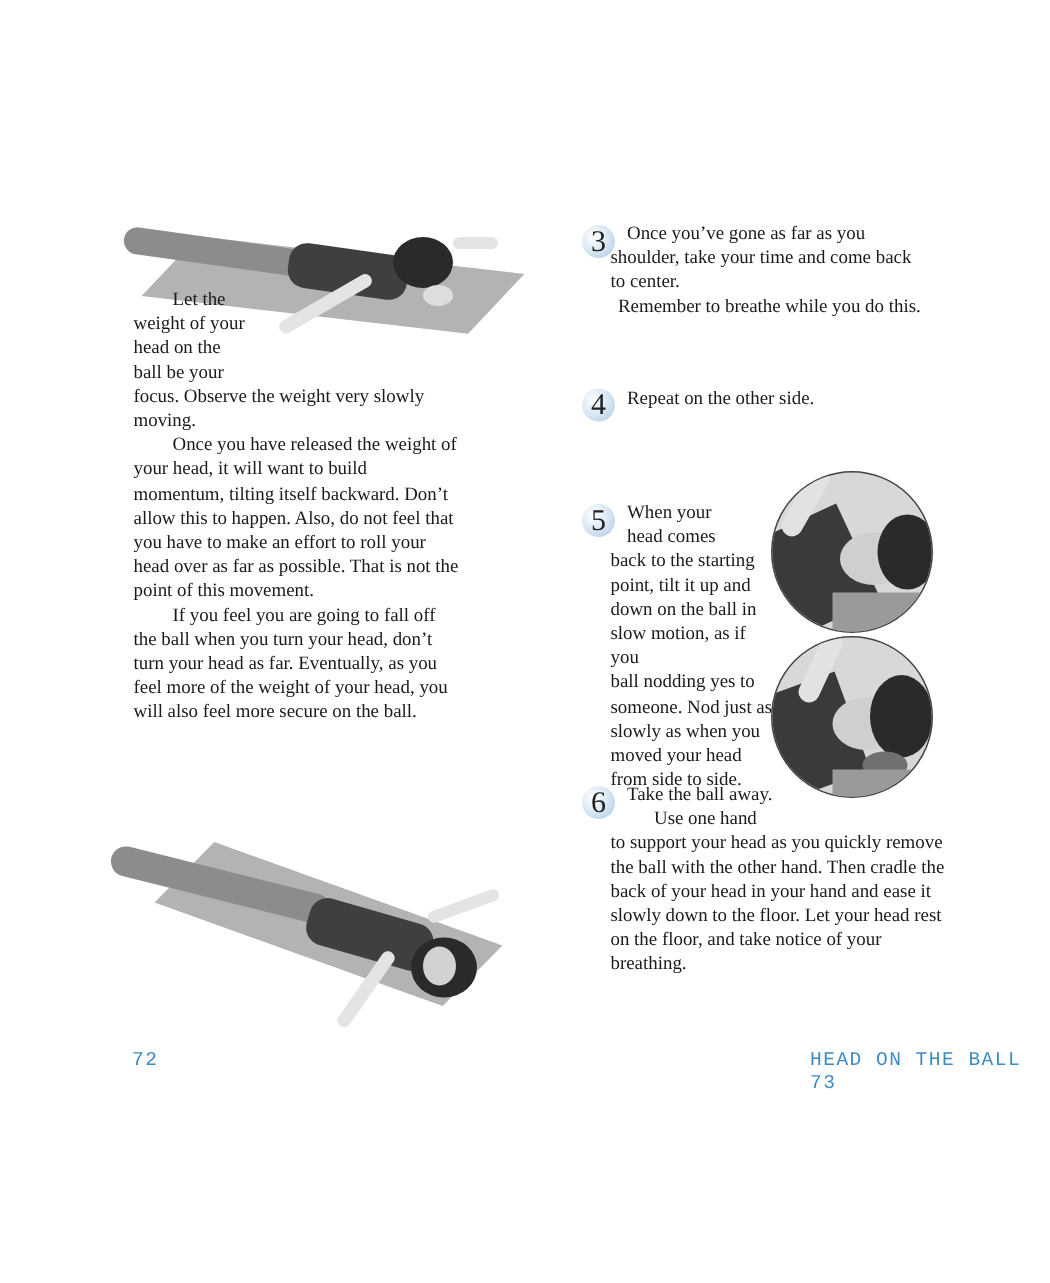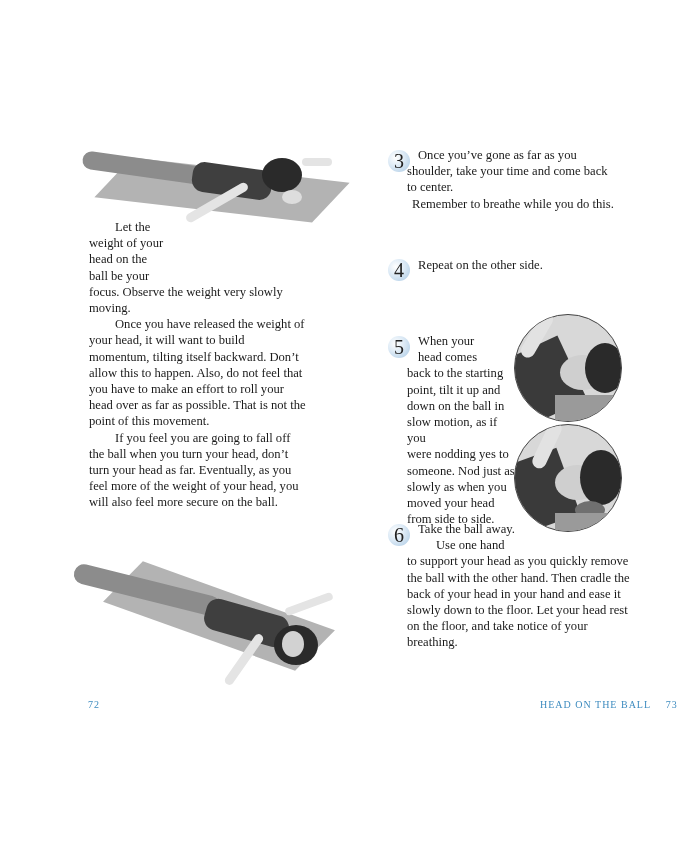--- a/index.html
+++ b/index.html
@@ -3,38 +3,38 @@
 <meta charset="utf-8">
 <style>
   html, body { margin: 0; padding: 0; background: #ffffff; }
   body { width: 700px; height: 855px; position: relative; overflow: hidden;
          font-family: "Liberation Serif", "DejaVu Serif", serif; color: #1a1a1a; }
   .page { position: absolute; top: 0; height: 855px; }
   .left { left: 0; width: 350px; }
   .body-text { font-size: 12.6px; line-height: 16.2px; }
   .p { margin: 0; text-indent: 26px; }
   .p.noindent { text-indent: 0; margin-left: 21px; }
-  .wrap-text { position: absolute; left: 89px; top: 191px; width: 218px; margin-top: 28px; }
+  .wrap-text { position: absolute; left: 89px; top: 191px; width: 218px; }
   .float-spacer { float: right; width: 140px; height: 64px; }
 
   
   .photo { position: absolute; }
   .mat { position: absolute; background: #a9a9a9; }
   .figure-part { position: absolute; }
 
   .step { position: absolute; left: 386px; width: 228px; }
   .badge { position: absolute; width: 22px; height: 22px; border-radius: 50%;
            background: radial-gradient(circle at 35% 35%, #ffffff 0%, #dbe9f5 45%, #a9c8e3 100%);
            font-family: "Liberation Serif", serif; font-size: 20px; line-height: 22px;
            text-align: center; color: #222; }
   .step .lead { margin: 0; padding-left: 32px; }
   .circle-photo { position: absolute; width: 106px; height: 106px; border-radius: 50%;
                   border: 1px solid #444; overflow: hidden; background: #d8d8d8; }
-  .footer { position: absolute; top: 699px; font-family: Liberation Serif, serif;
-            font-size: 10px; letter-spacing: 1px; color: #3d8bbf; }
+  .footer { position: absolute; top: 699px; font-family: Liberation Mono, monospace;
+            font-size: 13px; letter-spacing: 1px; color: #3d8bbf; }
 </style>
 </head>
 <body>
 
 <div class="page left">
 
   <div class="photo" style="left:72px; top:140px; width:280px; height:110px;">
     <div class="mat" style="left:30px; top:30px; width:240px; height:40px; transform:skewX(-40deg) rotate(6deg); background:#b3b3b3;"></div>
     <div class="figure-part" style="left:10px; top:20px; width:140px; height:18px; background:#8c8c8c; border-radius:9px; transform:rotate(8deg);"></div>
     <div class="figure-part" style="left:120px; top:26px; width:80px; height:30px; background:#3f3f3f; border-radius:12px; transform:rotate(8deg);"></div>
@@ -79,21 +79,21 @@
   </div>
 
   <div class="step body-text" style="top:333px; width:130px;">
     <div class="badge" style="left:2px; top:3px;">5</div>
     <p class="lead">When your</p>
     <p class="lead">head comes</p>
     <p class="p noindent">back to the starting</p>
     <p class="p noindent">point, tilt it up and</p>
     <p class="p noindent">down on the ball in</p>
     <p class="p noindent">slow motion, as if you</p>
-    <p class="p noindent">were nodding yes to</p>
+    <p class="p noindent">ball nodding yes to</p>
     <p class="p noindent">someone. Nod just as</p>
     <p class="p noindent">slowly as when you</p>
     <p class="p noindent">moved your head</p>
     <p class="p noindent">from side to side.</p>
   </div>
 
   <div class="circle-photo" style="left:514px; top:314px;">
     <div style="position:absolute; left:0; top:30px; width:60px; height:70px; background:#3a3a3a; transform:rotate(-25deg);"></div>
     <div style="position:absolute; left:45px; top:40px; width:45px; height:35px; background:#cfcfcf; border-radius:50%;"></div>
     <div style="position:absolute; left:70px; top:28px; width:40px; height:50px; background:#2a2a2a; border-radius:50%;"></div>

